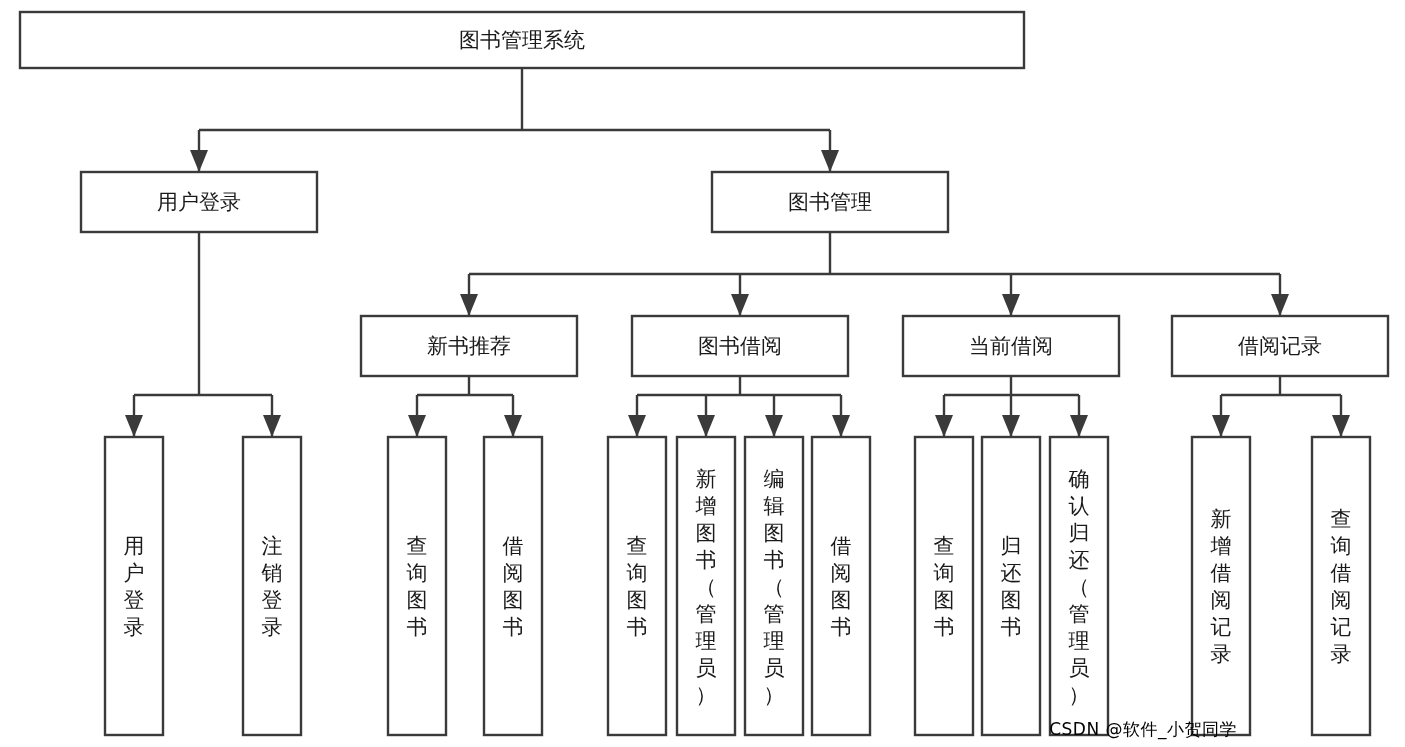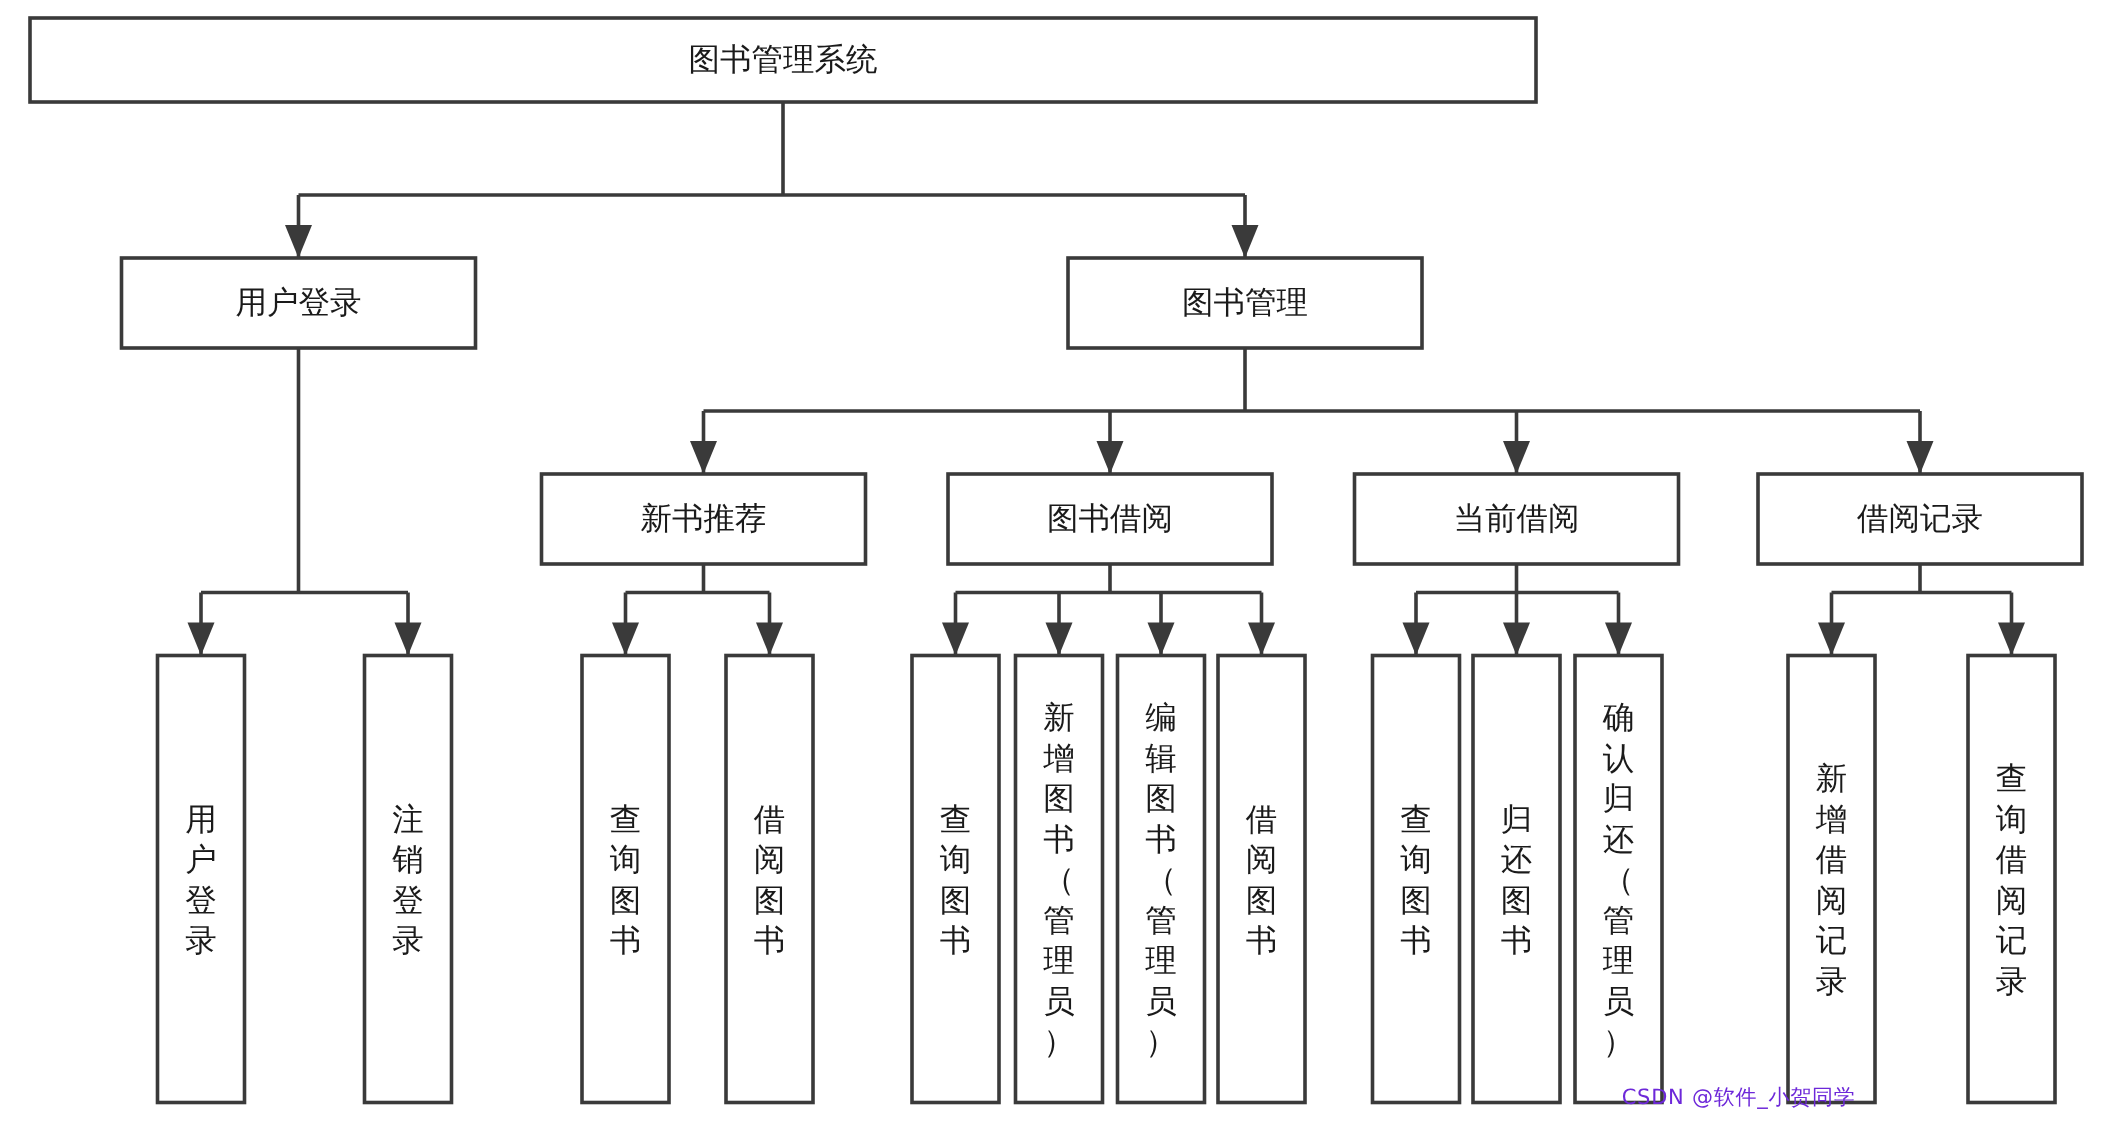--- a/index.html
+++ b/index.html
@@ -55,22 +55,22 @@
     font-size: 21px;
     fill: #1a1a1a;
     text-anchor: middle;
     white-space: pre;
   }
   .watermark {
     position: absolute;
     right: 8px;
     bottom: 6px;
     font-family: "DejaVu Sans", "Liberation Sans", sans-serif;
-    font-size: 14px;
-    color: #6d28d9;
+    font-size: 17px;
+    color: #000000;
     letter-spacing: 0.5px;
     user-select: none;
     white-space: nowrap;
   }
 </style>
 </head>
 <body>
 
 <div id="diagram-root">
   <svg class="diagram-svg" viewBox="0 0 1405 747">

